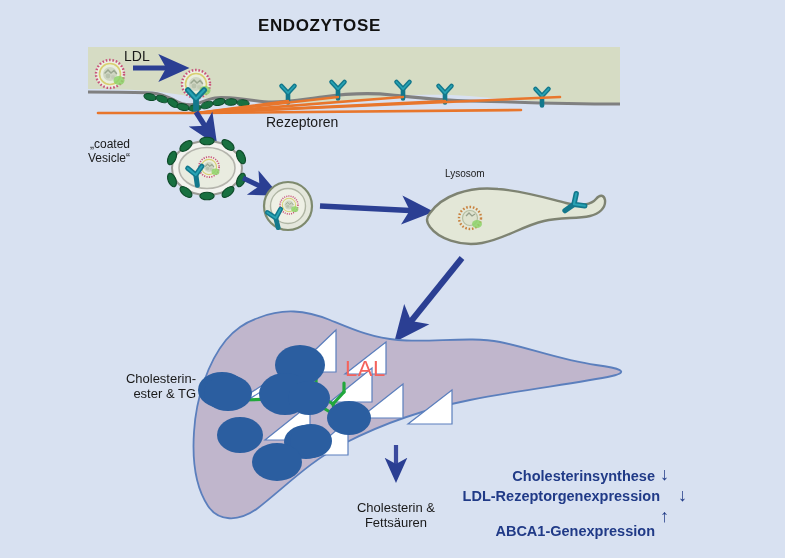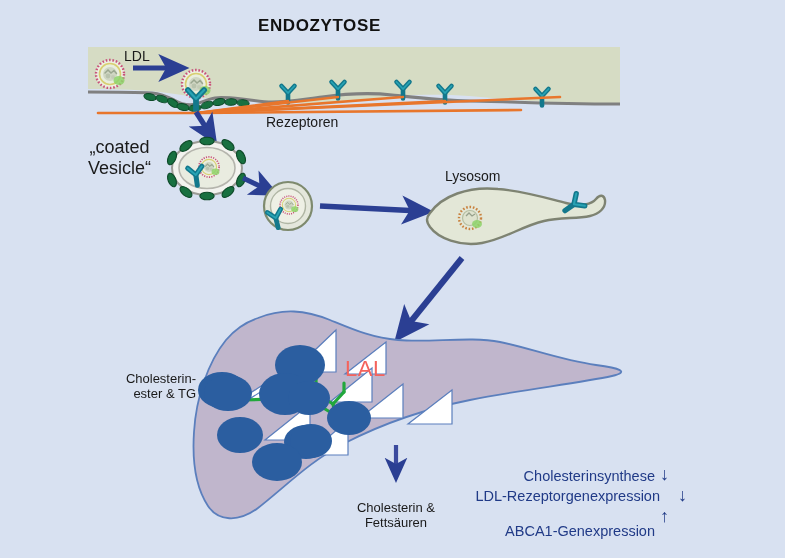--- a/index.html
+++ b/index.html
@@ -22,34 +22,34 @@
     white-space:pre;
   }
   #title-endozytose{
     left:258px;top:16px;
     font-size:17px;font-weight:bold;letter-spacing:.6px;
     color:#111111;
     text-align:right;
   }
   #label-ldl{left:124px;top:48px;font-size:14px;}
   #label-rezeptoren{left:266px;top:114px;font-size:14px;text-align:right;}
-  #label-coated{left:88px;top:137px;font-size:18px;text-align:center;}
-  #label-lysosom{left:445px;top:168px;font-size:14px;}
+  #label-coated{left:88px;top:137px;font-size:12px;text-align:right;}
+  #label-lysosom{left:445px;top:168px;font-size:10px;}
   #label-chol-ester{left:86px;top:371px;font-size:13px;text-align:right;width:110px;}
   #label-lal{
     left:345px;top:356px;font-size:22px;color:#f4635c;
     font-weight:normal;letter-spacing:.5px;
   }
   #label-chol-fett{
     left:337px;top:500px;font-size:13px;text-align:center;width:118px;
   }
   .outcome{
     position:absolute;
     color:#203a87;
-    font-weight:normal;
+    font-weight:bold;
     font-size:14.5px;
     white-space:pre;
     text-align:right;
   }
   #outcome-0{left:455px;top:468px;width:200px;}
   #outcome-1{left:446px;top:488px;width:214px;}
   #outcome-2{left:455px;top:523px;width:200px;}
   .outcome-arrow{
     position:absolute;color:#203a87;font-size:18px;font-weight:bold;
   }

